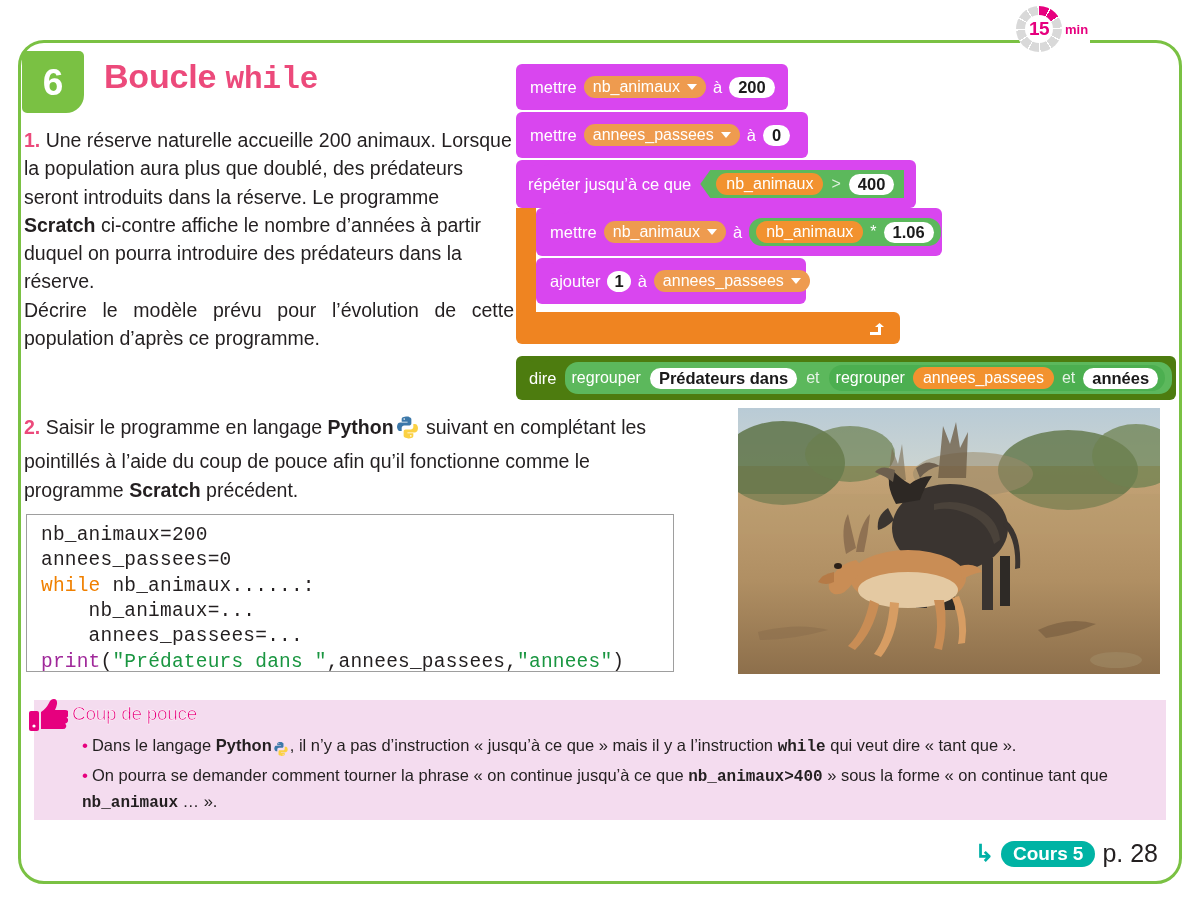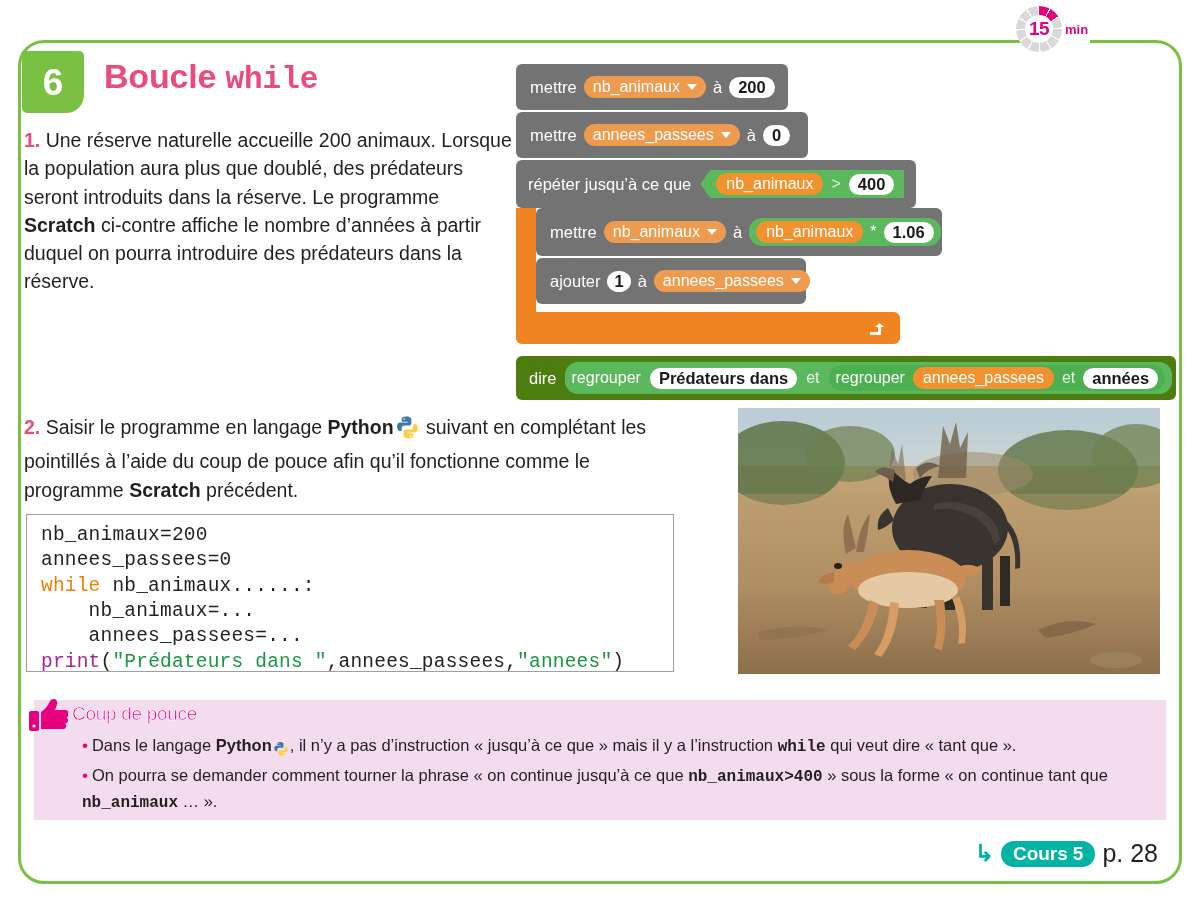--- a/index.html
+++ b/index.html
@@ -146,21 +146,21 @@
     position:absolute;left:516px;top:64px;
     width:660px;height:325px;
     font-family:"Liberation Sans", sans-serif;
   }
   .sb{position:absolute;box-sizing:border-box;}
   .sb-row{
     display:flex;align-items:center;gap:7px;
     height:100%;padding-left:14px;
     color:#ffffff;font-size:16.5px;
   }
-  .orange{background:#737373;text-align:center;}
+  .orange{background:#d946ef;text-align:center;}
   .orange-d{background:#ef8421;}
   .purple{background:#4d7c0f;margin-top:12px;}
   .pill{
     background:#ee9b4f;border-radius:11px;
     padding:2px 9px;color:#ffffff;font-size:16px;
     display:inline-flex;align-items:center;gap:7px;
     white-space:nowrap;
   }
   .pill-orange-solid{
     background:#f2922f;border-radius:11px;
@@ -253,20 +253,21 @@
   <div class="timer-unit">min</div>
 </div>
 
 <div id="ex-number">6</div>
 <div id="ex-title"><span>Boucle </span><span class="mono">while</span></div>
 
 <div id="q1-block">
   <p style="margin:0;">
     <span class="qnum">1.</span><span> Une réserve naturelle accueille 200 animaux. Lorsque la population aura plus que doublé, des prédateurs seront introduits dans la réserve. Le programme </span><span class="b">Scratch</span><span> ci-contre affiche le nombre d’années à partir duquel on pourra introduire des prédateurs dans la réserve.</span>
   </p>
+  <p class="justified" style="margin:0;">Décrire le modèle prévu pour l’évolution de cette population d’après ce programme.</p>
 </div>
 
 <div id="q2-block">
   <p style="margin:0;">
     <span class="qnum">2.</span><span> Saisir le programme en langage </span><span class="b">Python</span><span class="py-logo-inline">
       <svg width="25" height="25" viewBox="0 0 64 64">
         <path d="M31.8 4c-5 0-9 .6-11.4 1.8-2.3 1.1-3.3 2.6-3.3 4.6v6.9h15.1v2H13c-3.1 0-5.6 1.9-6.8 5.4C4.9 28.3 4.8 31 6.2 35c1.3 3.7 3.4 5.9 6.4 5.9h4.5v-7.6c0-3.4 3-6.5 6.5-6.5h13.4c2.7 0 4.9-2.2 4.9-4.9v-11c0-2.7-2.2-4.6-4.9-5.1C34.8 4.2 33.3 4 31.8 4zm-8.3 4.4c1.1 0 2 .9 2 2.1s-.9 2.1-2 2.1-2-1-2-2.1.9-2.1 2-2.1z" fill="#3c78a9"></path>
         <path d="M32.2 60c5 0 9-.6 11.4-1.8 2.3-1.1 3.3-2.6 3.3-4.6v-6.9H31.8v-2h19.2c3.1 0 5.6-1.9 6.8-5.4 1.3-3.6 1.4-6.3 0-10.3-1.3-3.7-3.4-5.9-6.4-5.9h-4.5v7.6c0 3.4-3 6.5-6.5 6.5H27c-2.7 0-4.9 2.2-4.9 4.9v11c0 2.7 2.2 4.6 4.9 5.1 1.7.3 3.2.5 4.7.5zm8.3-4.4c-1.1 0-2-.9-2-2.1s.9-2.1 2-2.1 2 1 2 2.1-.9 2.1-2 2.1z" fill="#fbd143"></path>
       </svg>
     </span><span> suivant en complétant les pointillés à l’aide du coup de pouce afin qu’il fonctionne comme le programme </span><span class="b">Scratch</span><span> précédent.</span>

